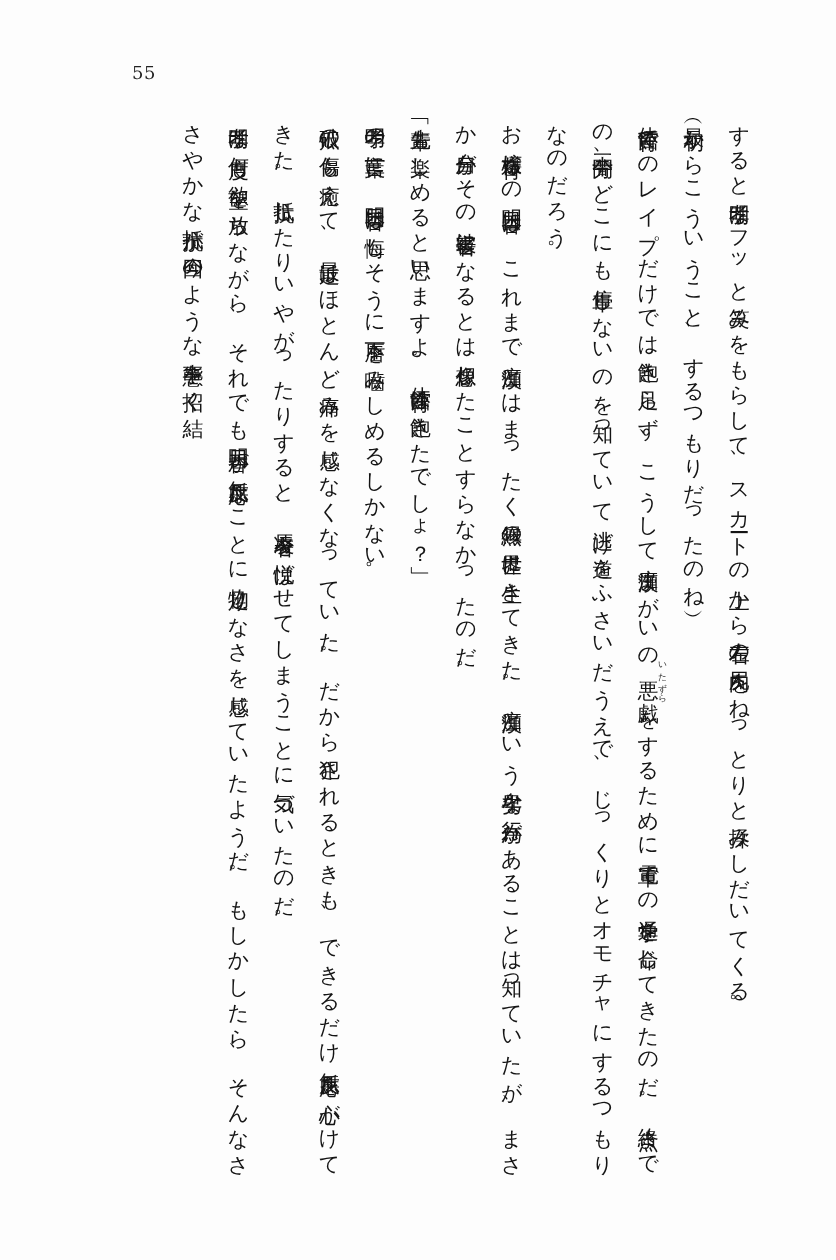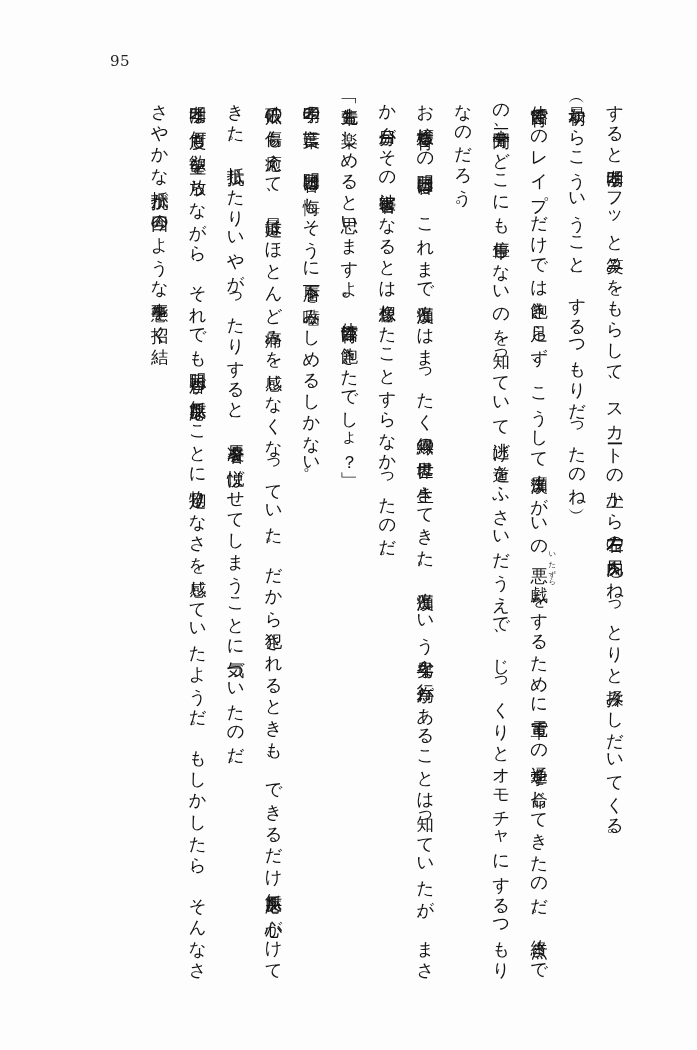--- a/index.html
+++ b/index.html
@@ -59,21 +59,21 @@
     letter-spacing: 0.5px;
     line-height: 1;
     color: #262626;
   }
 </style>
 </head>
 <body>
 
 <div class="page">
 
-  <div class="page-number">95</div>
+  <div class="page-number">55</div>
 
   <div class="body-text">
     <div class="para">すると孝明はフッと笑みをもらして、スカートの上から左右の尻肉をねっとりと揉みしだいてくる。</div>
     <div class="para">（最初からこういうこと、するつもりだったのね）</div>
     <div class="para">体育館でのレイプだけでは飽き足らず、こうして痴漢まがいの<ruby>悪戯<rt>いたずら</rt></ruby>をするために電車での通学を命じてきたのだ。終点までの三十分間、どこにも停車しないのを知っていて逃げ道をふさいだうえで、じっくりとオモチャにするつもりなのだろう。</div>
     <div class="para">お嬢様育ちの明日香は、これまで痴漢とはまったく無縁の世界に生きてきた。痴漢という卑劣な行為があることは知っていたが、まさか自分がその被害者になるとは想像したことすらなかったのだ。</div>
     <div class="para">「先輩も楽しめると思いますよ。体育館は飽きたでしょ？」</div>
     <div class="para">孝明の言葉に、明日香は悔しそうに下唇を嚙みしめるしかない。</div>
     <div class="para">破瓜の傷も癒えて、最近はほとんど痛みを感じなくなっていた。だから犯されるときも、できるだけ無反応を心がけてきた。抵抗したりいやがったりすると、凌辱者を悦ばせてしまうことに気づいたのだ。</div>
     <div class="para">孝明は何度も欲望を放ちながら、それでも明日香が無反応なことに物足りなさを感じていたようだ。もしかしたら、そんなささやかな抵抗が今回のような事態を招く結</div>

